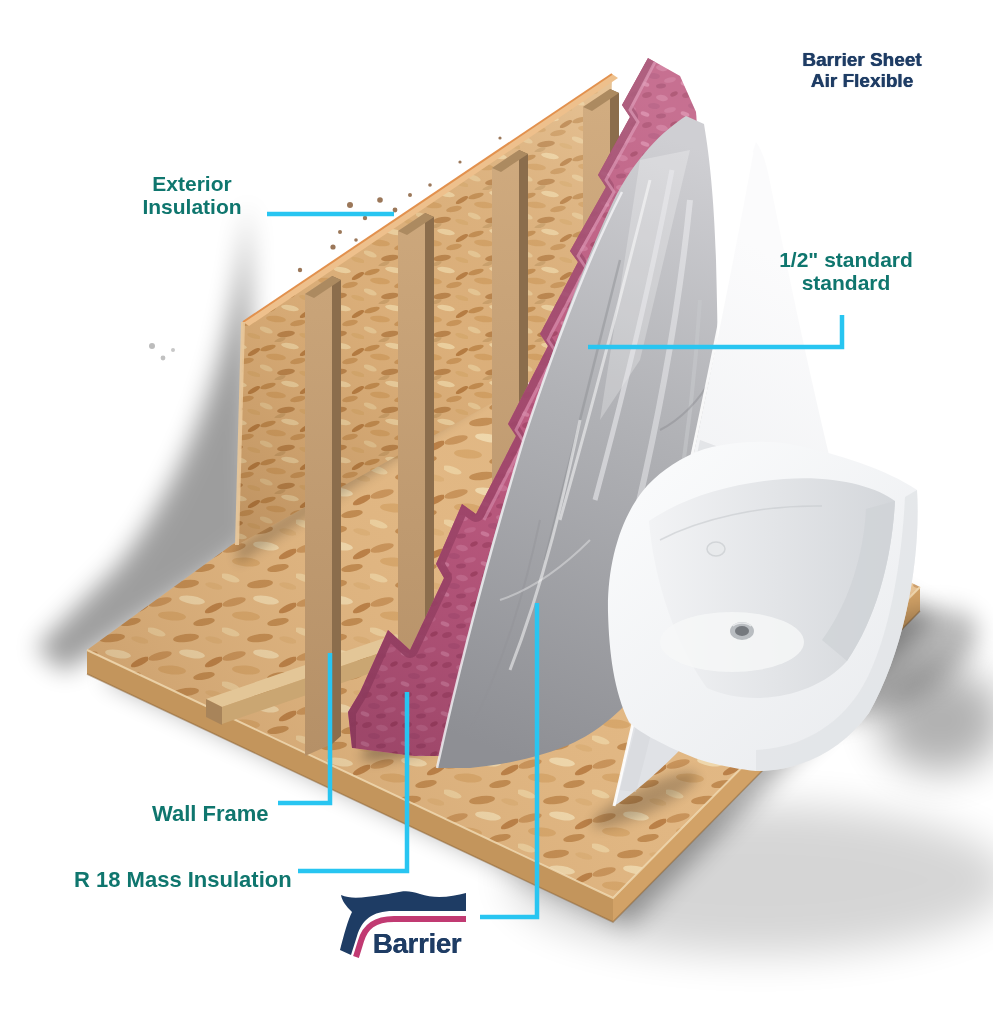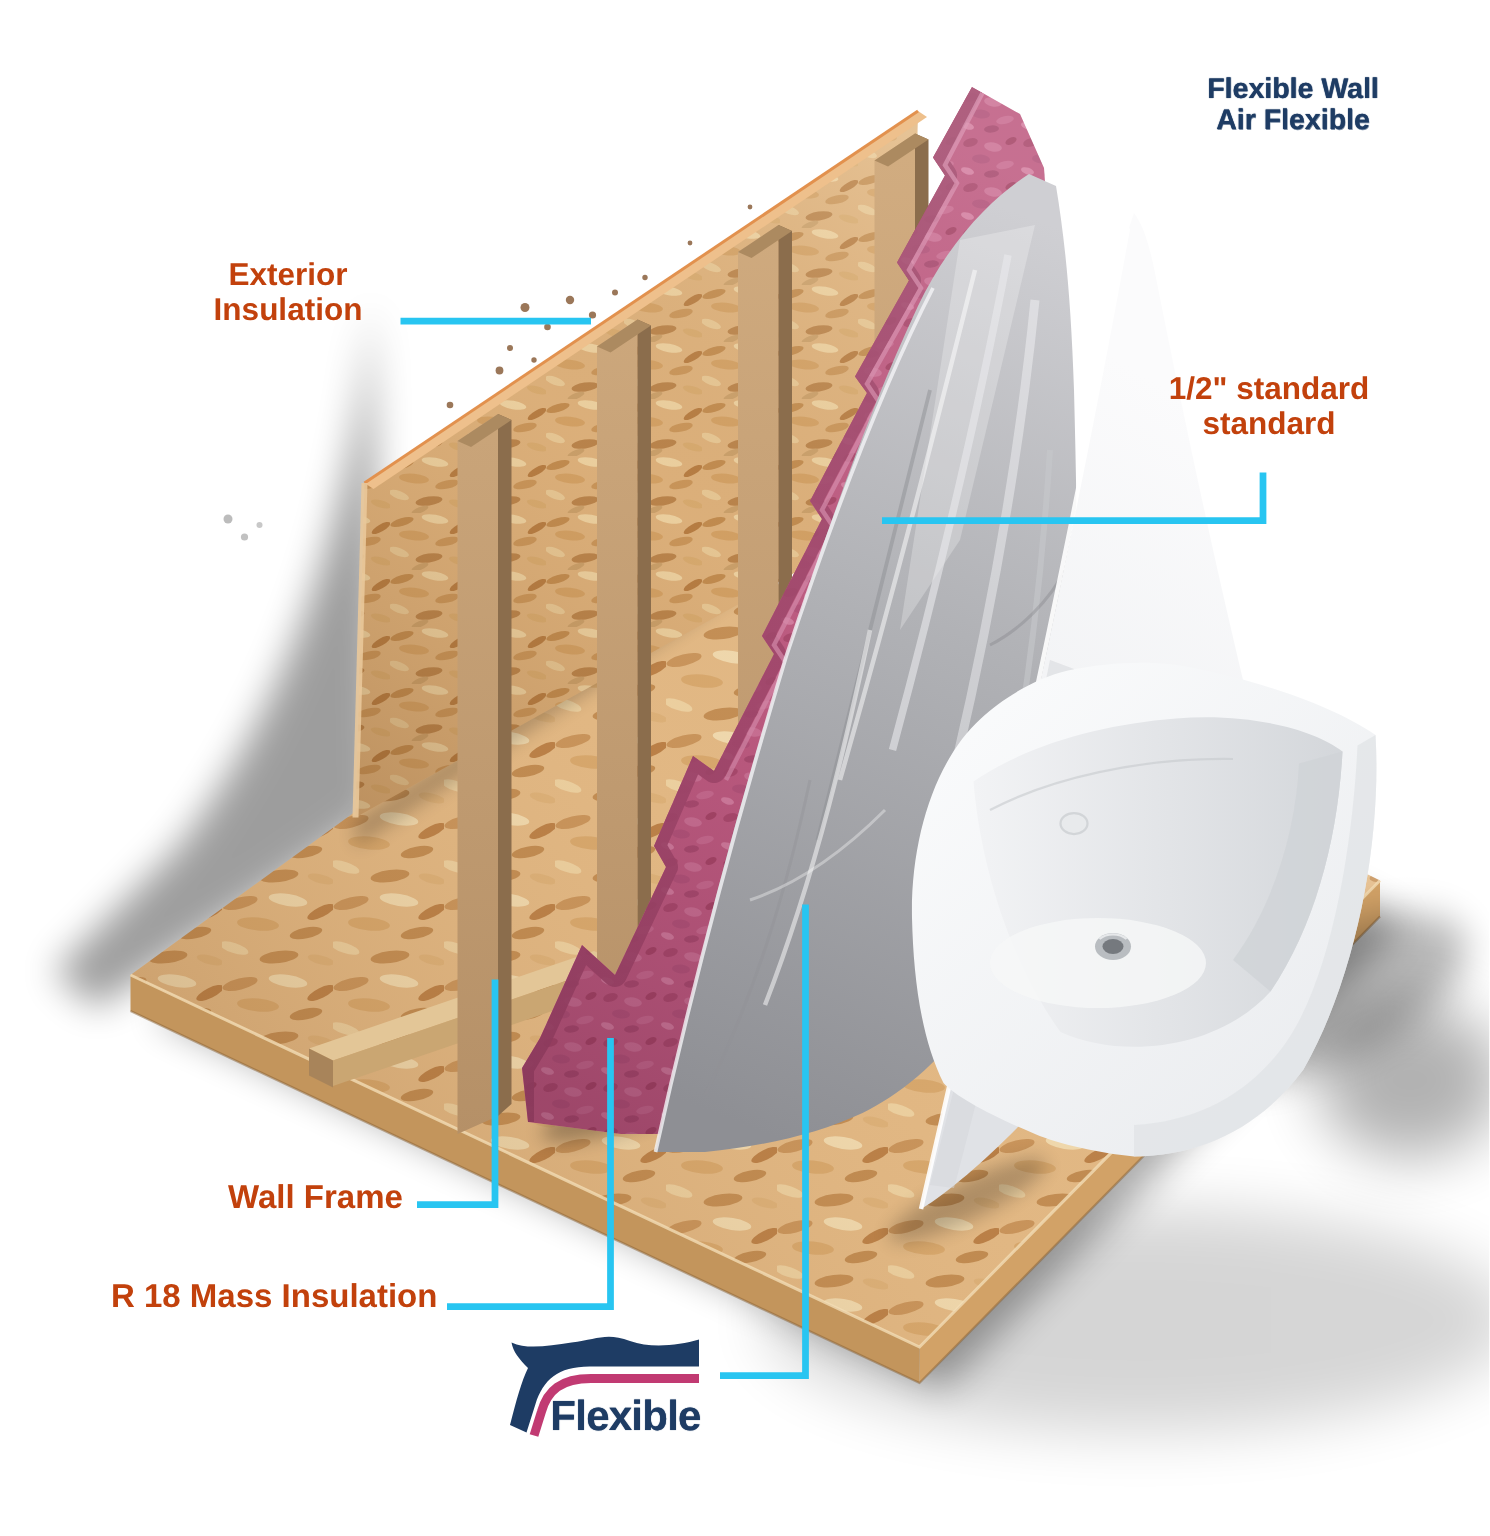--- a/index.html
+++ b/index.html
@@ -1,21 +1,21 @@
 <!DOCTYPE html>
 <html><head>
 <meta charset="utf-8">
 <style>
   html,body{margin:0;padding:0;background:#ffffff;}
   .stage{position:relative;width:993px;height:1024px;background:#ffffff;overflow:hidden;
          font-family:"Liberation Sans", sans-serif;}
   .stage svg{position:absolute;left:0;top:0;}
-  .callout{position:absolute;color:#c2410c;font-weight:bold;font-size:21px;line-height:1.1;
+  .callout{position:absolute;color:#0f766e;font-weight:bold;font-size:21px;line-height:1.1;
            text-align:center;white-space:nowrap;}
-  .callout.left{text-align:left;}
+  .callout.left{text-align:left;margin-top:16px;}
   .navy{color:#1e3c64;text-shadow:0 0 .7px #1e3c64, .4px .4px 0 rgba(30,60,100,.55);}
   .center{transform:translateX(-50%);}
   .logo-text{position:absolute;color:#1e3c64;font-weight:bold;font-size:28px;letter-spacing:-0.5px;
              text-shadow:0 0 .6px #1e3c64;white-space:nowrap;}
 </style>
 </head>
 <body>
 
 <div class="stage">
 
@@ -249,28 +249,28 @@
     <path d="M466,919 L394,919 C374,919 365,927 361,941 L356,957" fill="none" stroke="#c13a72" stroke-width="6"></path>
   </g>
 </svg>
 
 <div class="callout center" style="left:192px;top:172px;">
   <div>Exterior</div>
   <div>Insulation</div>
 </div>
 
 <div class="callout center navy" style="left:862px;top:50px;font-size:19px;">
-  <div>Flexible Wall</div>
+  <div>Barrier Sheet</div>
   <div>Air Flexible</div>
 </div>
 
 <div class="callout center" style="left:846px;top:248px;">
   <div>1/2" standard</div>
   <div>standard</div>
 </div>
 
 <div class="callout left" style="left:152px;top:786px;font-size:22px;"><span>Wall Frame</span></div>
 
 <div class="callout left" style="left:74px;top:852px;font-size:22px;"><span>R 18 Mass Insulation</span></div>
 
-<div class="logo-text center" style="left:417px;top:928px;"><span>Flexible</span></div>
+<div class="logo-text center" style="left:417px;top:928px;"><span>Barrier</span></div>
 
 </div>
 
 </body></html>

